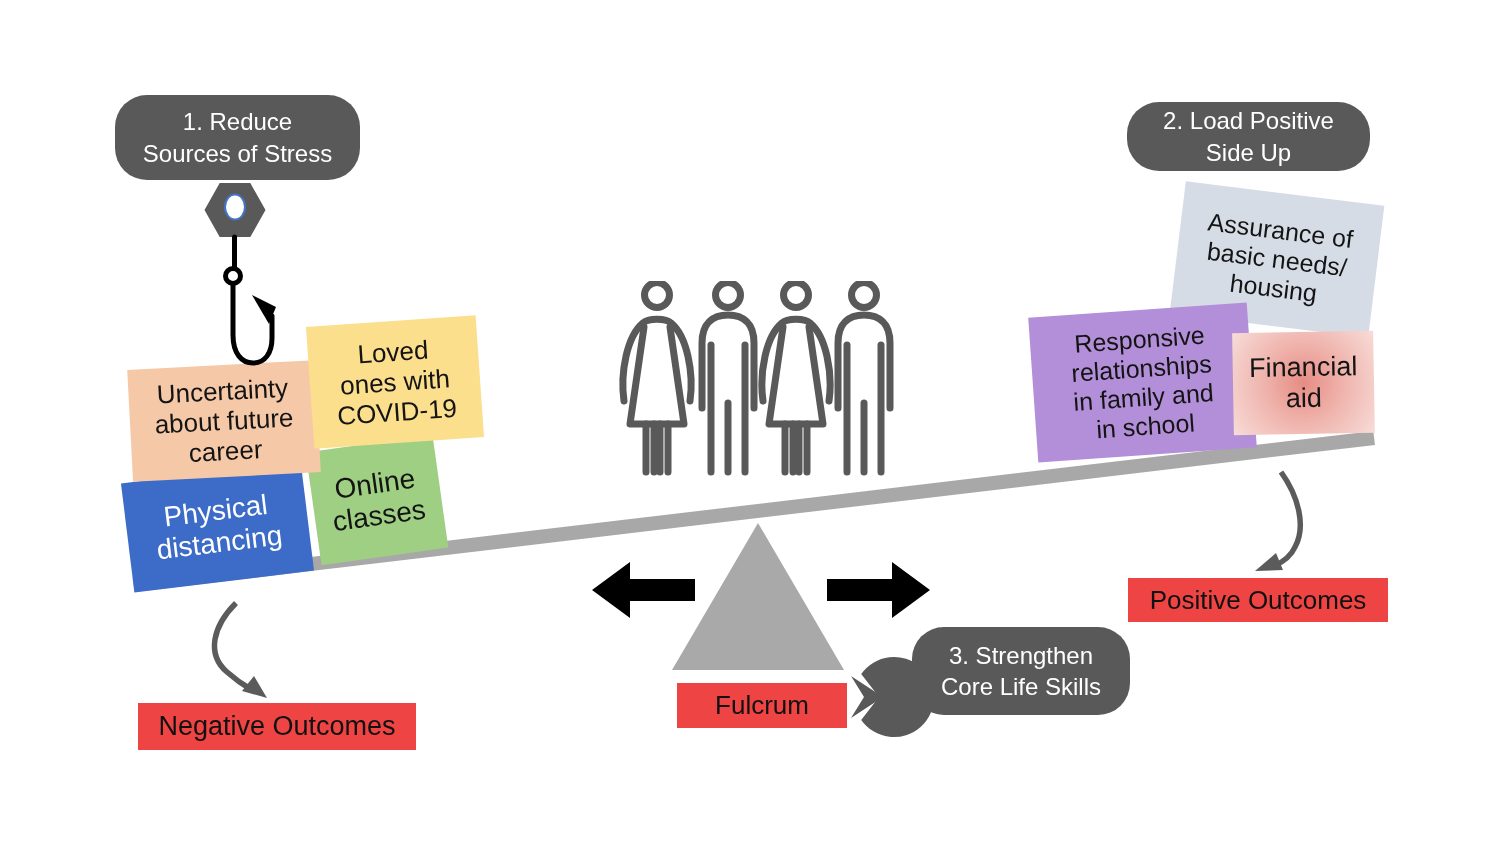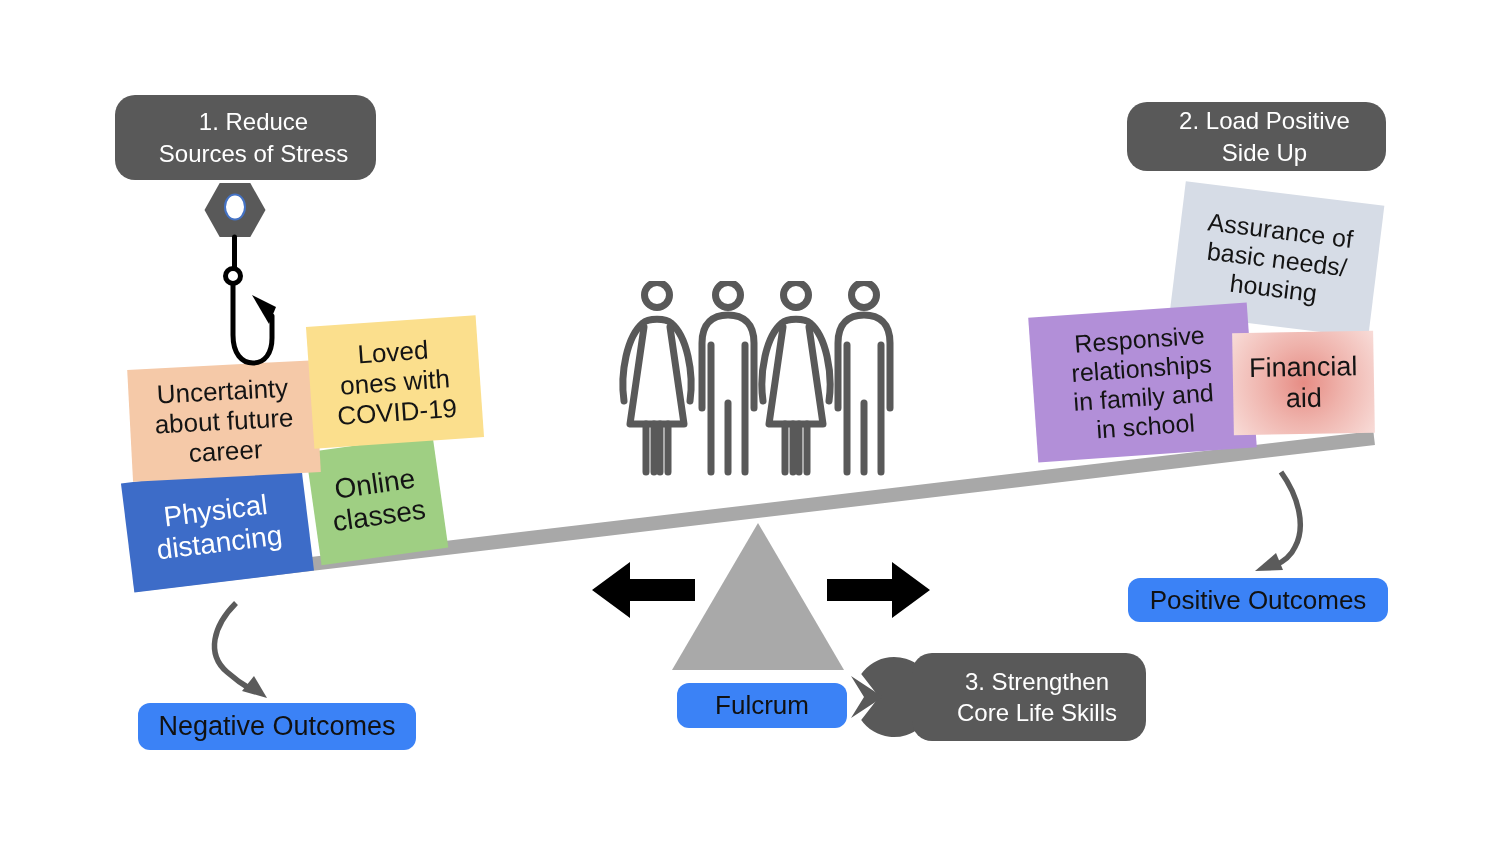--- a/index.html
+++ b/index.html
@@ -3,23 +3,23 @@
 <meta charset="utf-8">
 <style>
   html,body{margin:0;padding:0;background:#fff;}
   .canvas{
     position:relative;width:1500px;height:844px;background:#ffffff;overflow:hidden;
     font-family:"Liberation Sans", sans-serif;
   }
   .abs{position:absolute;}
   
   .step-box{
-    position:absolute;background:#595959;color:#ffffff;border-radius:20px;
+    position:absolute;background:#595959;color:#ffffff;border-radius:32px;
     display:flex;align-items:center;justify-content:center;text-align:center;
-    white-space:pre-line;font-size:24px;line-height:1.3;font-weight:400;padding-left:16px;
+    white-space:pre-line;font-size:24px;line-height:1.3;font-weight:400;
   }
   
   .note{
     position:absolute;display:flex;align-items:center;justify-content:center;
     text-align:center;white-space:pre-line;color:#141414;line-height:1.16;
   }
   .note.n-peach {left:130px;top:365px;width:188px;height:112px;font-size:26px;transform:rotate(-3deg);}
   .note.n-yellow{left:310px;top:321px;width:170px;height:122px;font-size:26px;transform:rotate(-4deg);}
   .note.n-blue  {left:127px;top:472px;width:181px;height:110px;font-size:28px;transform:rotate(-7deg);}
   .note.n-green {left:313px;top:443px;width:128px;height:114px;font-size:28px;transform:rotate(-8deg);}
@@ -31,22 +31,22 @@
     position:absolute;left:133px;top:578px;width:1249px;height:14px;background:#A8A8A8;
     transform:rotate(-6.76deg);transform-origin:0 0;
   }
   .fulcrum-triangle{
     position:absolute;left:672px;top:523px;width:0;height:0;
     border-left:86px solid transparent;border-right:86px solid transparent;
     border-bottom:147px solid #A9A9A9;
   }
   
   .chip{
-    position:absolute;background:#3b82f6;color:#111;display:flex;align-items:center;
-    justify-content:center;text-align:center;font-size:26px;border-radius:12px;
+    position:absolute;background:#ef4444;color:#111;display:flex;align-items:center;
+    justify-content:center;text-align:center;font-size:26px;
   }
   .chip.c-fulcrum {left:677px;top:683px;width:170px;height:45px;}
   .chip.c-negative{left:138px;top:703px;width:278px;height:47px;font-size:27px;}
   .chip.c-positive{left:1128px;top:578px;width:260px;height:44px;}
   svg{display:block;}
 </style>
 </head>
 <body>
 
 <div class="canvas">
@@ -132,16 +132,16 @@
       <circle cx="41" cy="93" r="7.5"></circle>
       <path d="M 41,101 L 41,152 C 41,171 50,180 61,180 C 73,180 80,170 80,155 L 80,133"></path>
     </g>
     <path fill="#000" d="M 60,112 L 84,124 L 77,141 Z"></path>
   </svg>
 
   <div class="step-box" style="left:115px;top:95px;width:245px;height:85px;">1. Reduce
 Sources of Stress</div>
   <div class="step-box" style="left:1127px;top:102px;width:243px;height:69px;">2. Load Positive
 Side Up</div>
-  <div class="step-box" style="left:912px;top:653px;width:218px;height:88px;">3. Strengthen
+  <div class="step-box" style="left:912px;top:627px;width:218px;height:88px;">3. Strengthen
 Core Life Skills</div>
 
 </div>
 
 </body></html>

